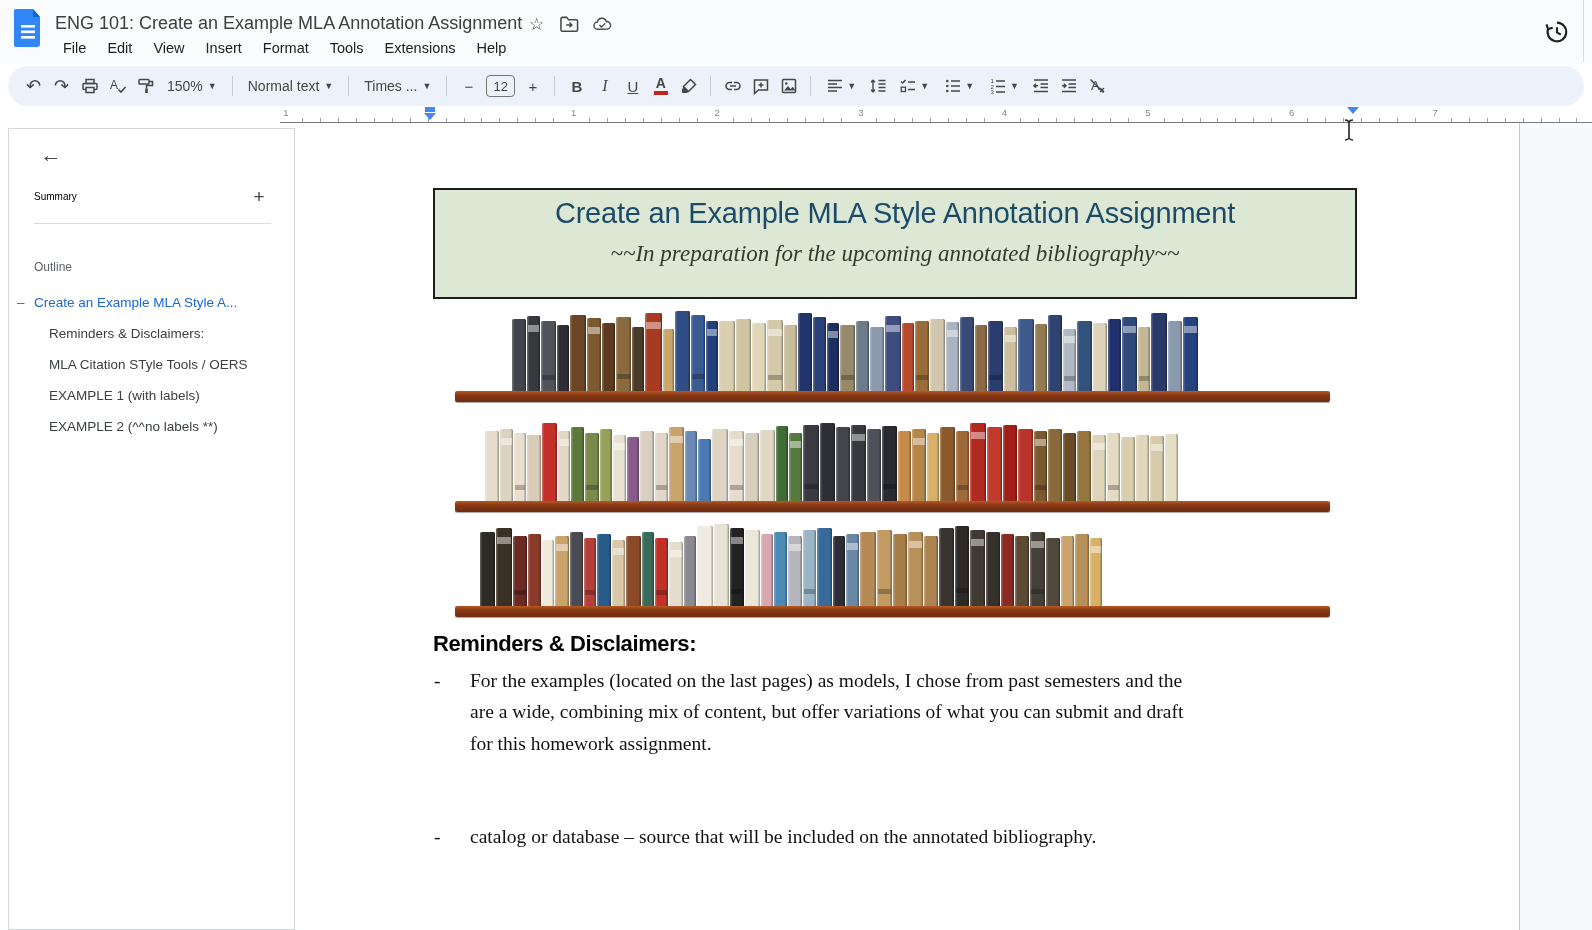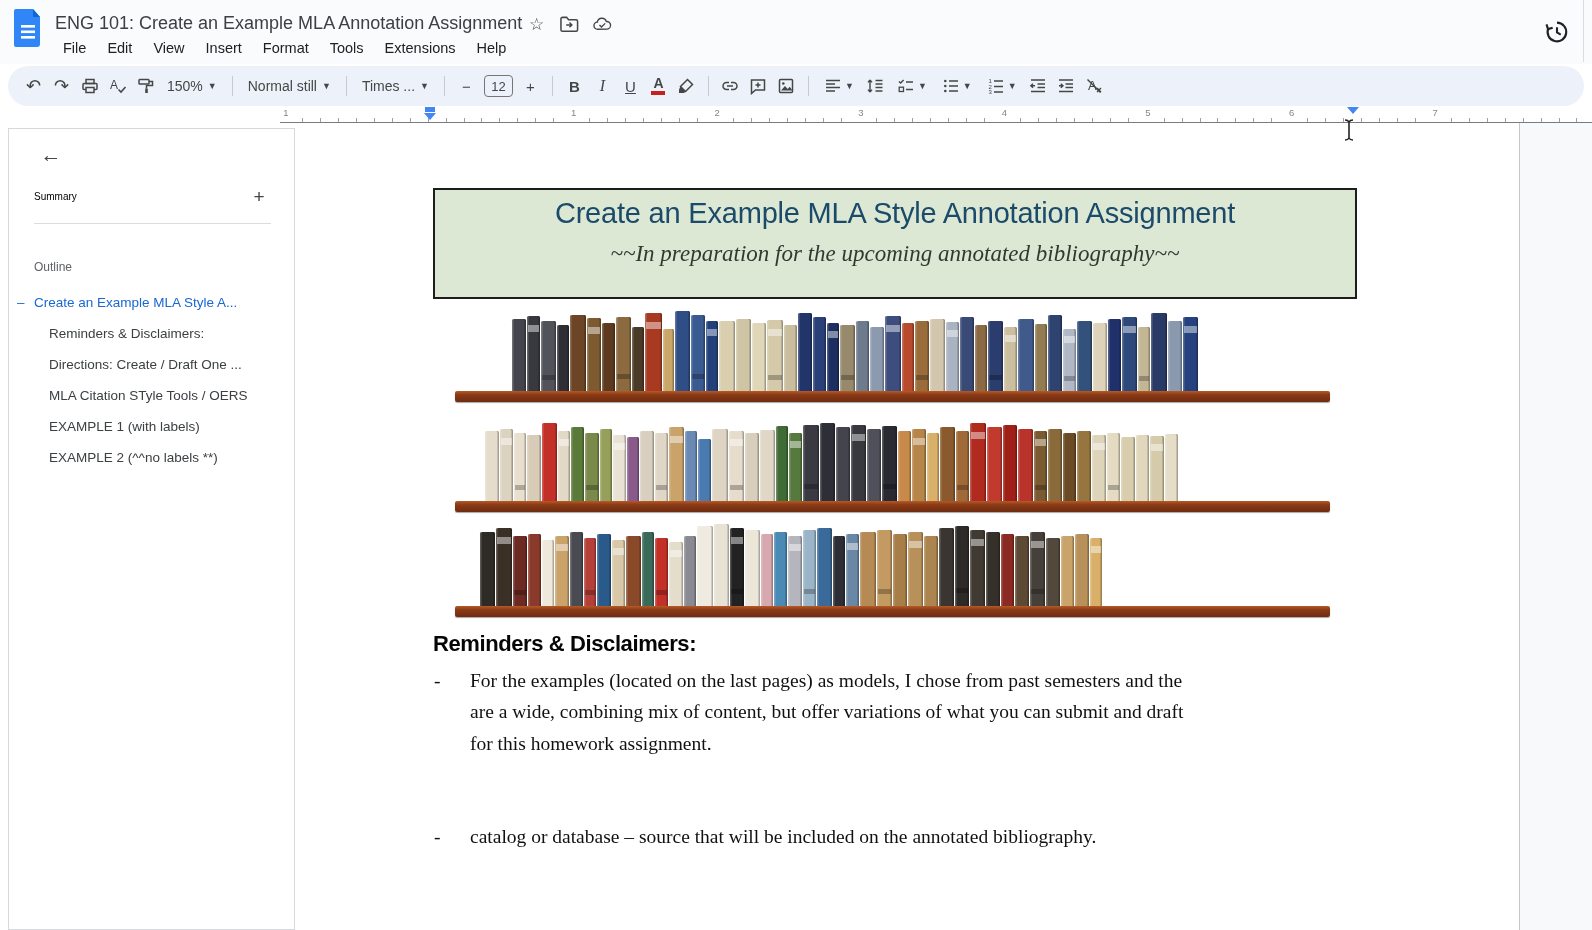--- a/index.html
+++ b/index.html
@@ -162,21 +162,21 @@
         <path d="M12 4.5 h3.5 v4 h-6 v3" fill="none" stroke="#444746" stroke-width="1.5"></path>
         <rect x="8.2" y="11.5" width="2.6" height="4.5" fill="#444746"></rect>
       </svg>
   </div>
   <div class="dd">
     <span class="lbl">150%</span>
       <span class="caret">▼</span>
   </div>
   <div class="sep"></div>
   <div class="dd">
-    <span class="lbl">Normal still</span>
+    <span class="lbl">Normal text</span>
       <span class="caret">▼</span>
   </div>
   <div class="sep"></div>
   <div class="dd">
     <span class="lbl">Times ...</span>
       <span class="caret">▼</span>
   </div>
   <div class="sep"></div>
   <div class="tbtn">−</div>
   <div id="font-size-box">12</div>
@@ -362,21 +362,20 @@
 
   <div id="sidebar">
     <div id="back-btn">←</div>
     <div id="summary-label">Summary</div>
     <div id="summary-add">+</div>
     <div id="summary-divider"></div>
     <div id="outline-label">Outline</div>
     <div id="outline-list">
         <div class="ol-item lvl1 active"><span class="dash">–</span>Create an Example MLA Style A...</div>
         <div class="ol-item lvl2">Reminders &amp; Disclaimers:</div>
-        <div class="ol-item lvl2">Directions: Create / Draft One ...</div>
         <div class="ol-item lvl2">MLA Citation STyle Tools / OERS</div>
         <div class="ol-item lvl2">EXAMPLE 1 (with labels)</div>
         <div class="ol-item lvl2">EXAMPLE 2 (^^no labels **)</div>
       </div>
   </div>
 
   <div id="doc">
     <div id="title-box">
       <div id="box-title">Create an Example MLA Style Annotation Assignment</div>
       <div id="box-subtitle">~~In preparation for the upcoming annotated bibliography~~</div>

